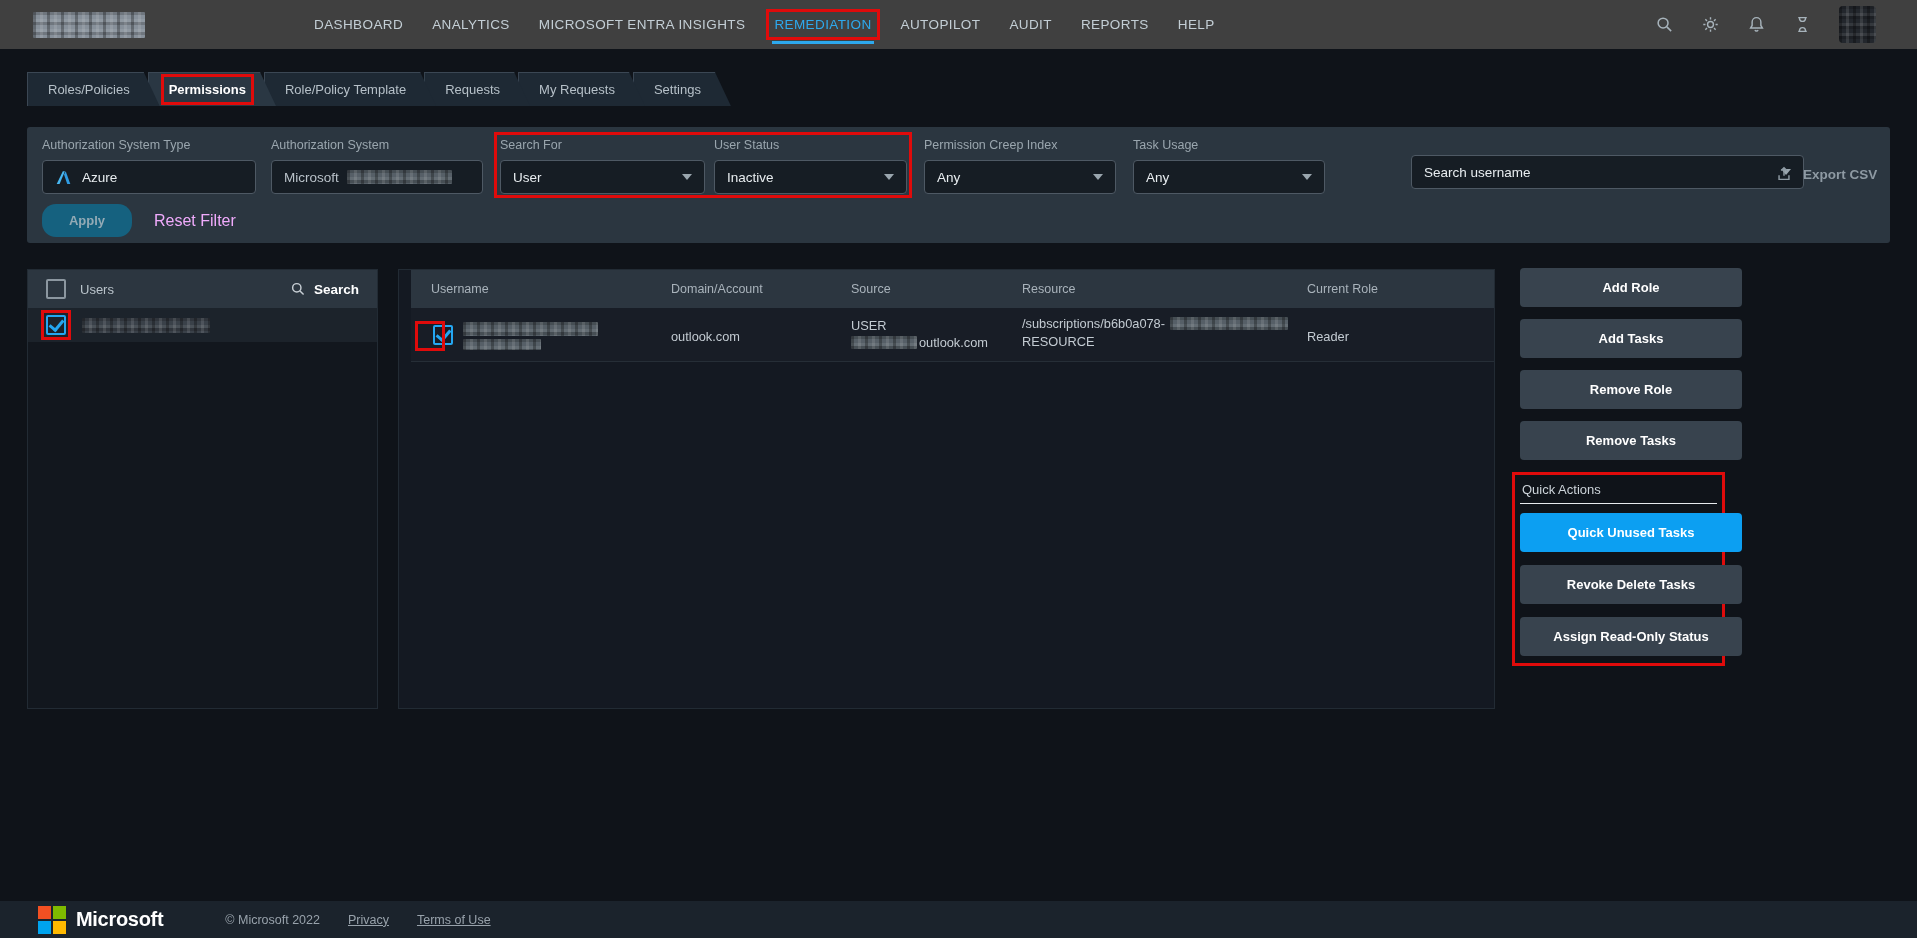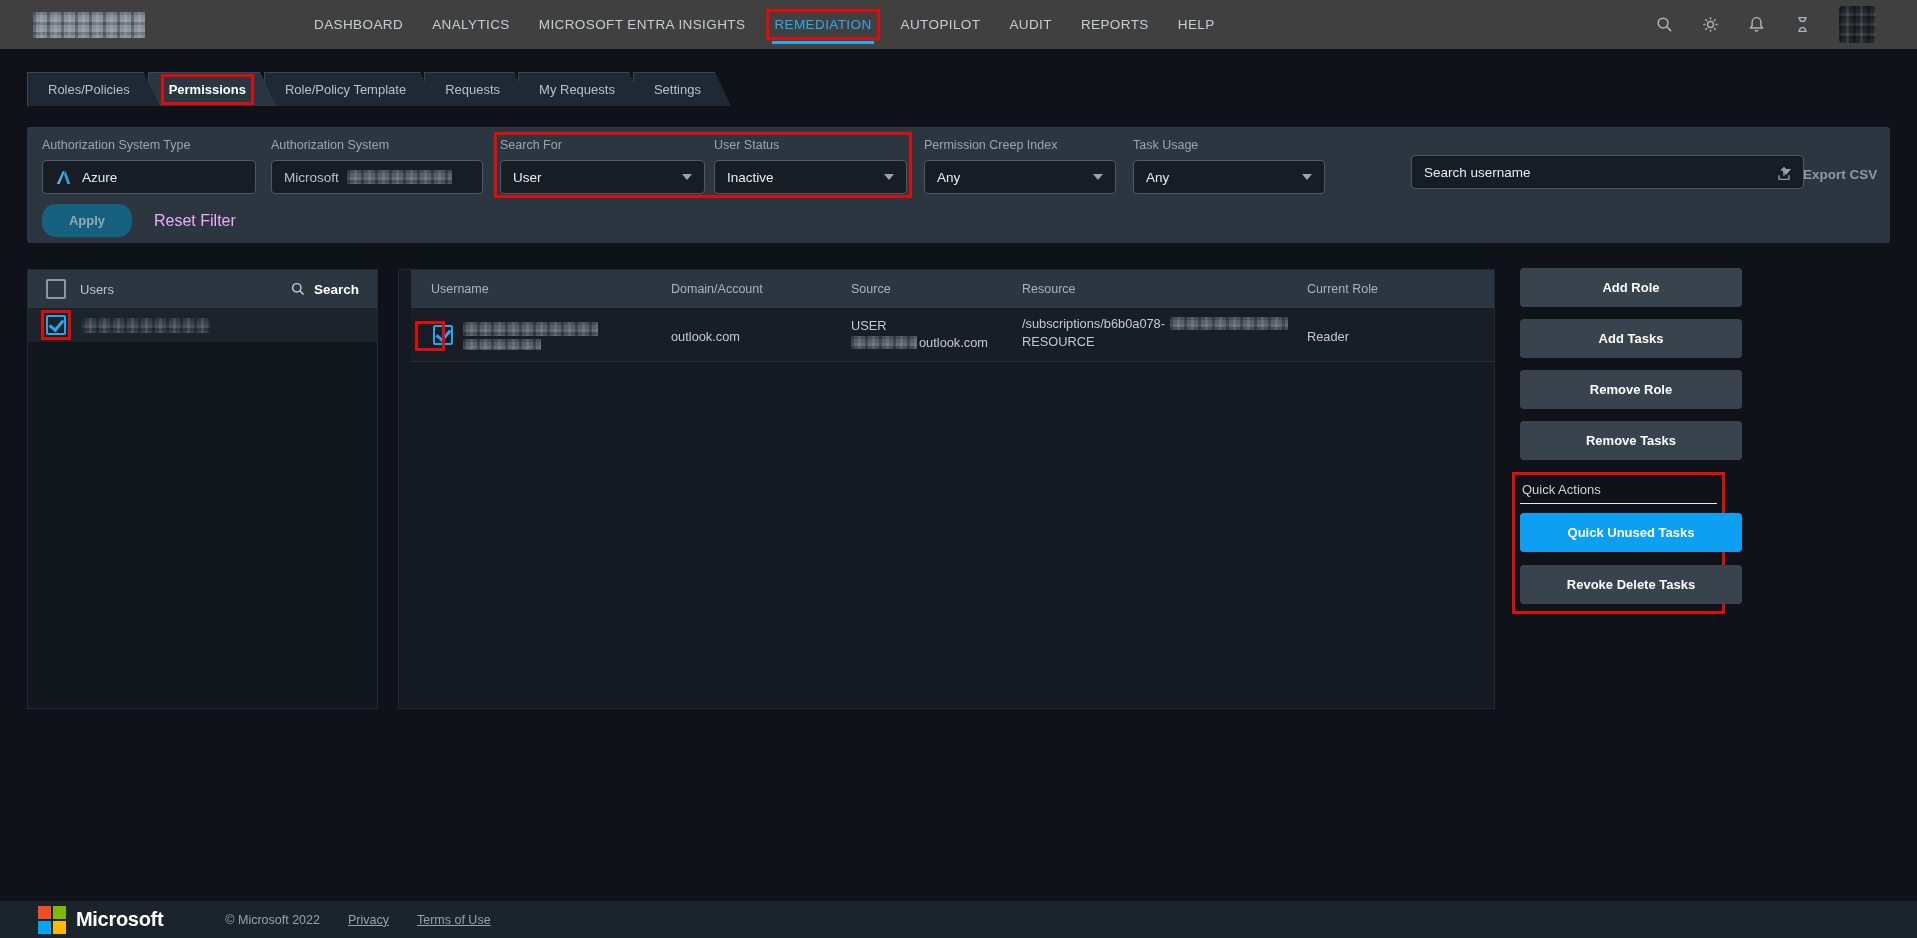--- a/index.html
+++ b/index.html
@@ -318,20 +318,21 @@
 <aside class="actions-col">
   <button class="abtn">Add Role</button>
   <button class="abtn">Add Tasks</button>
   <button class="abtn">Remove Role</button>
   <button class="abtn">Remove Tasks</button>
 
   <div class="quick">
     <div class="quick-label">Quick Actions</div>
     <button class="abtn primary">Quick Unused Tasks</button>
     <button class="abtn">Revoke Delete Tasks</button>
+    <button class="abtn">Assign Read-Only Status</button>
   </div>
 </aside>
 
 <footer class="footer">
   <span class="mslogo">
     <i style="background:#f25022;"></i>
       <i style="background:#7fba00;"></i>
       <i style="background:#00a4ef;"></i>
       <i style="background:#ffb900;"></i>
   </span>

